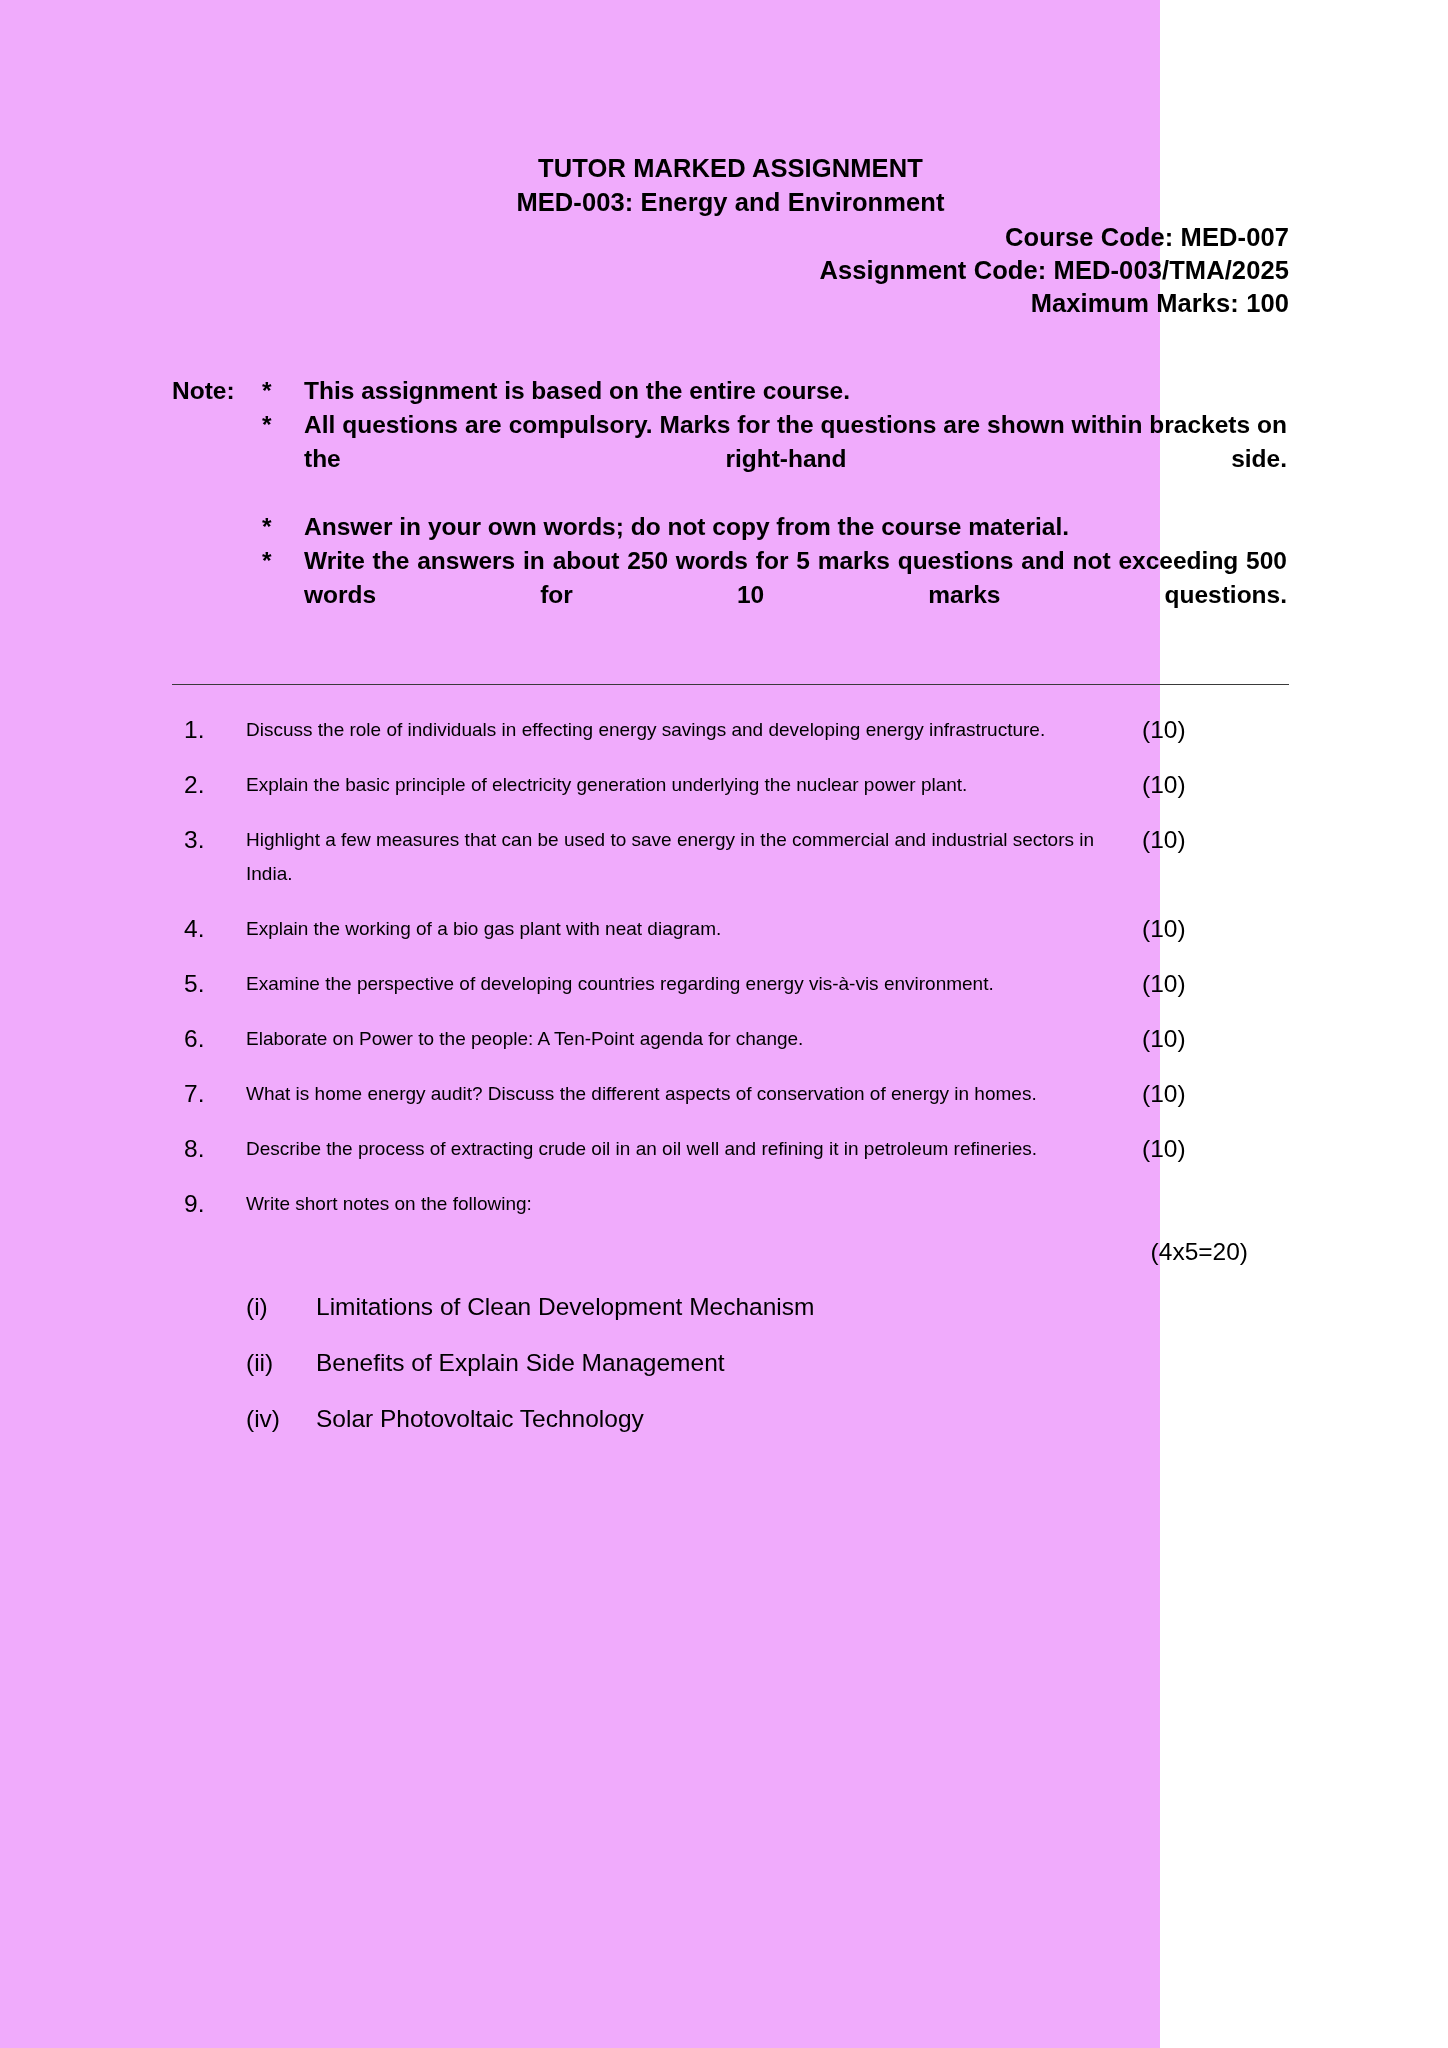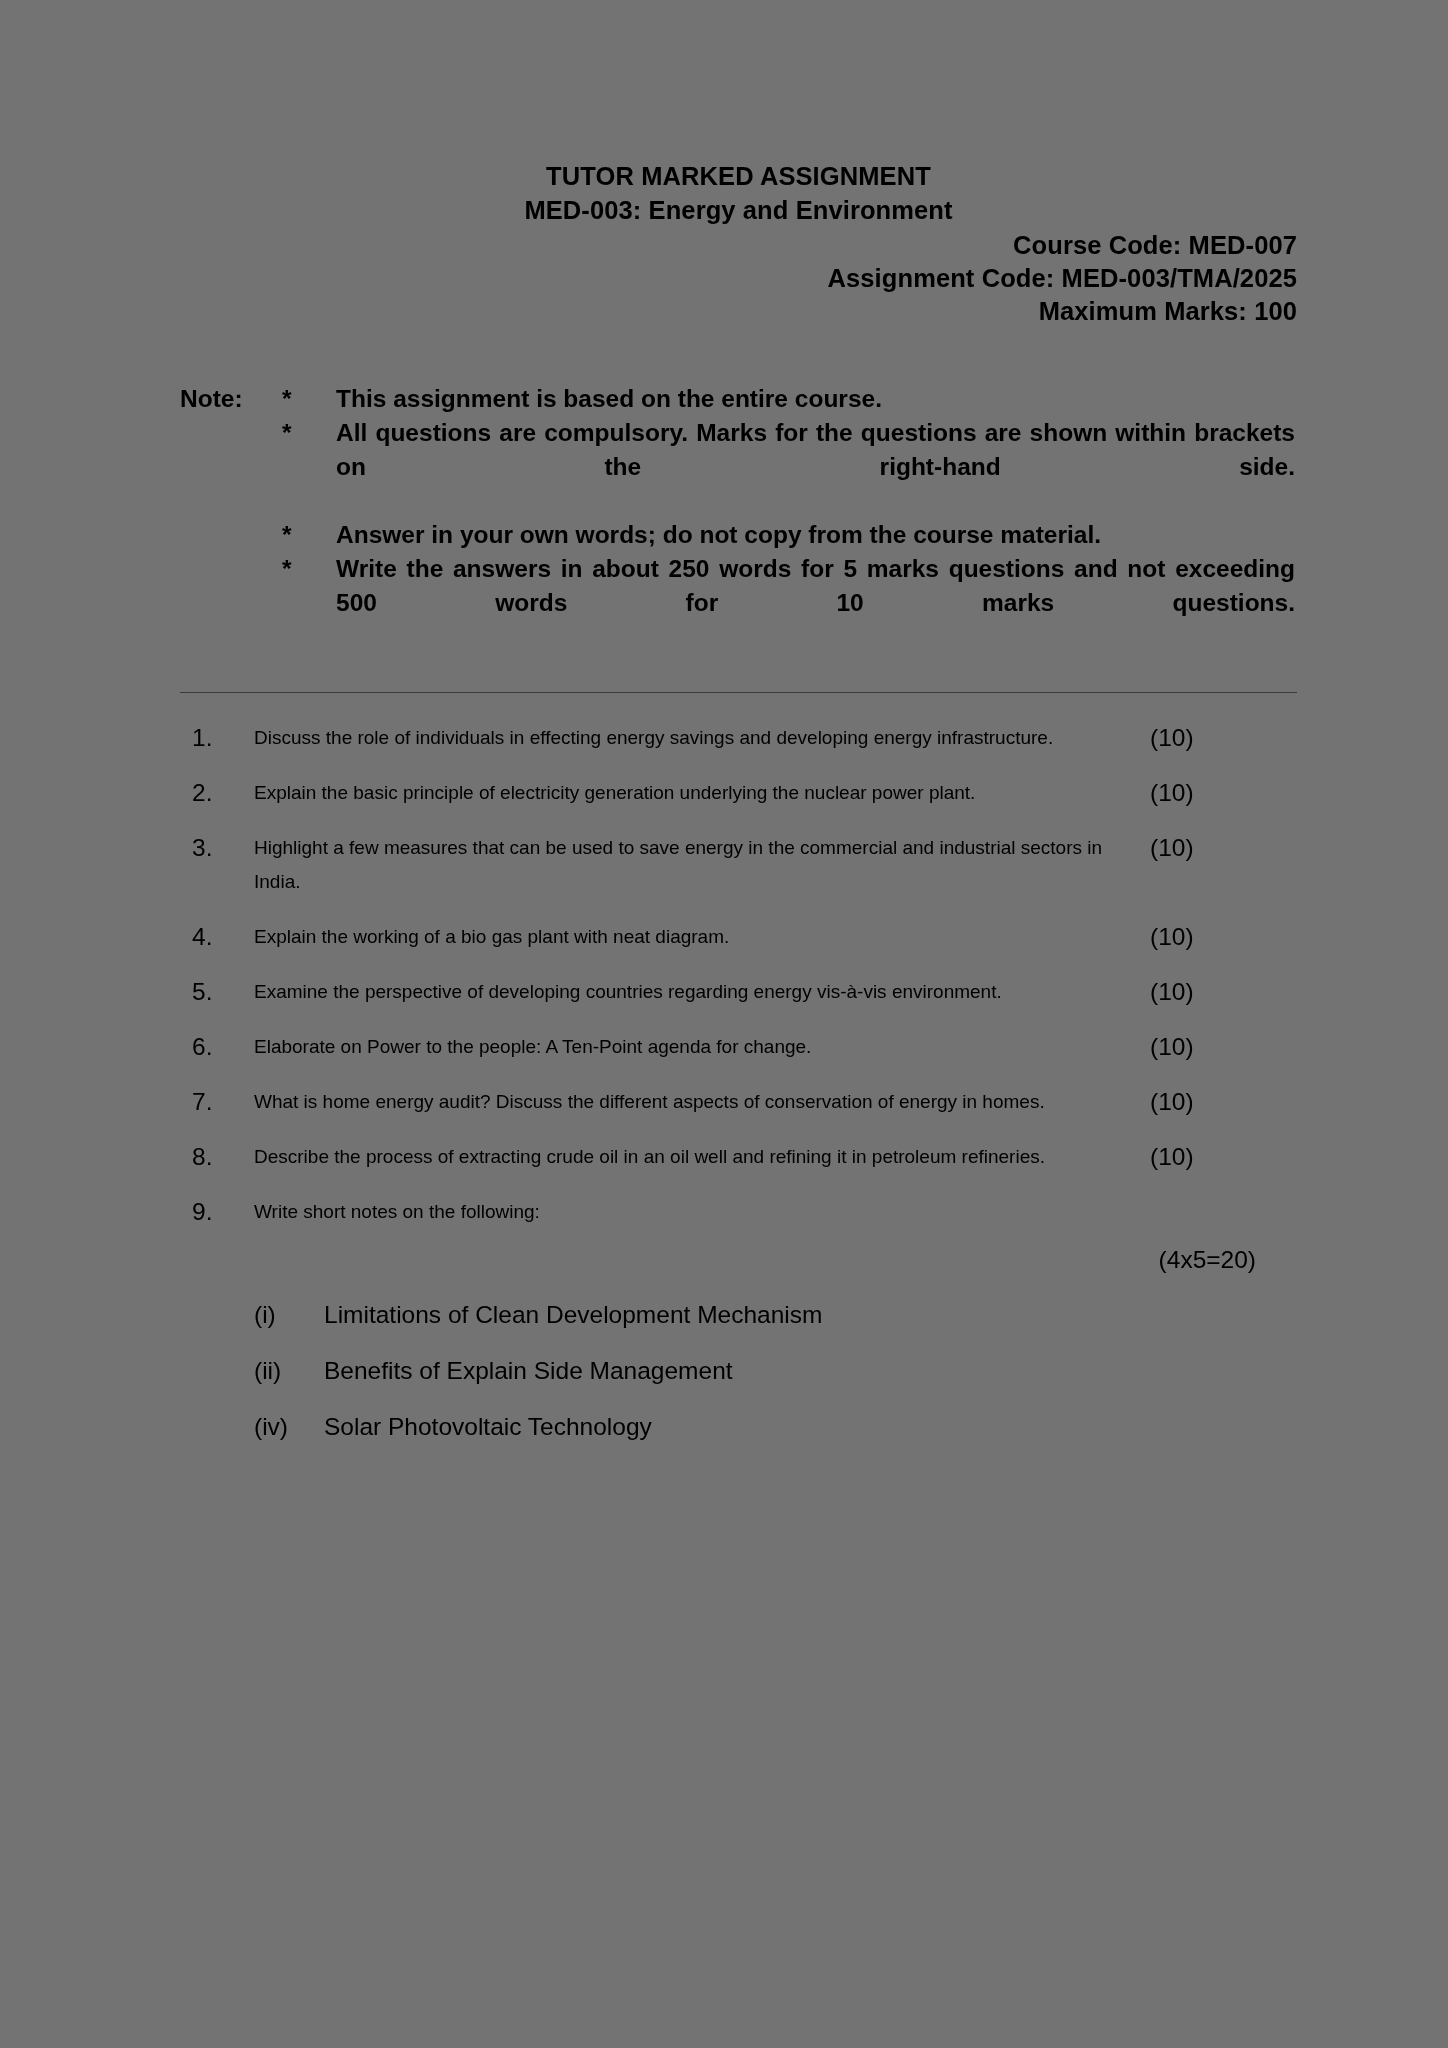--- a/index.html
+++ b/index.html
@@ -11,24 +11,24 @@
   body {
     width: 1448px;
     min-height: 2048px;
     font-family: "Liberation Sans", sans-serif;
     color: #000000;
     -webkit-font-smoothing: antialiased;
   }
 
   .page {
     position: relative;
-    width: 1448px;
+    width: 1160px;
     min-height: 2048px;
-    background: #737373;
-    padding: 12px;
+    background: #f0abfc;
+    padding: 4px;
   }
 
   
   .header {
     padding-top: 148px;
     width: 1285px;
     margin: 0 auto 0 0;
     padding-left: 168px;
   }
   .header-inner { width: 1117px; }
@@ -56,21 +56,21 @@
   
   .note-block {
     margin-top: 54px;
     padding-left: 168px;
     width: 1285px;
     display: block;
   }
   .note-grid {
     display: grid;
     grid-template-columns: 86px 38px 1fr;
-    column-gap: 16px;
+    column-gap: 4px;
     width: 1117px;
   }
   .note-label {
     font-weight: bold;
     font-size: 24.5px;
     line-height: 34px;
     grid-column: 1;
   }
   .note-star {
     font-weight: bold;

